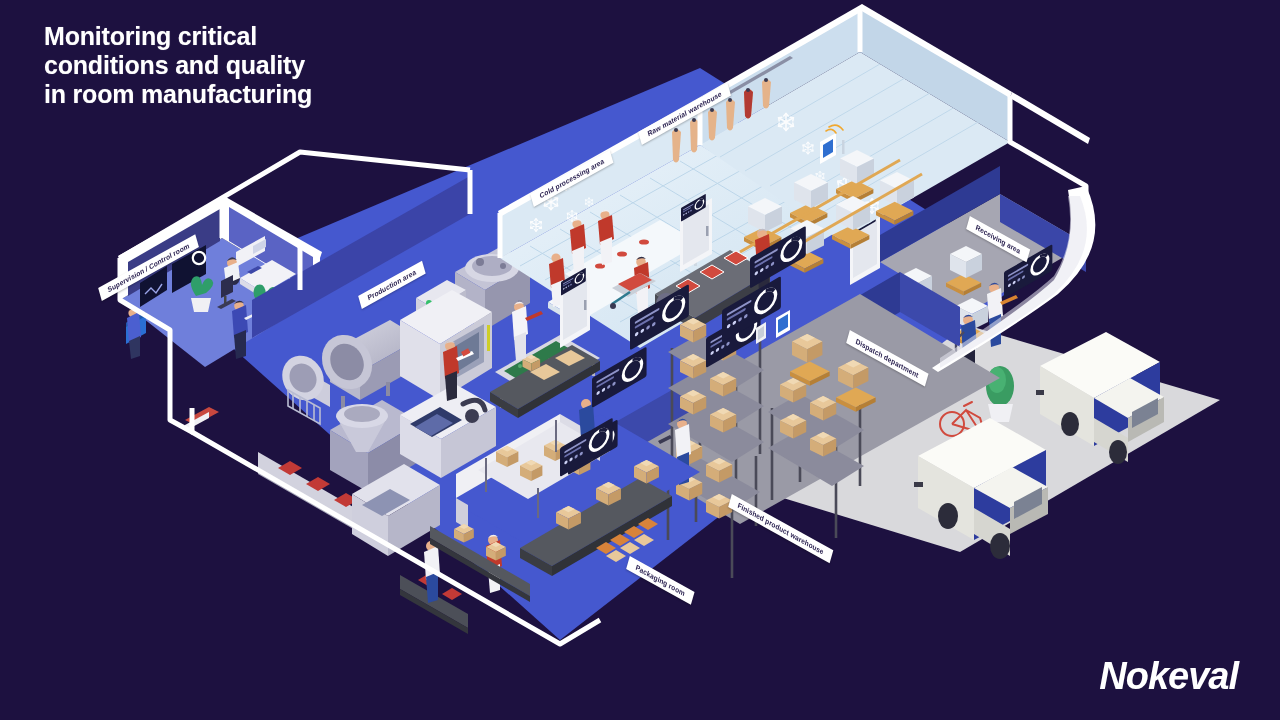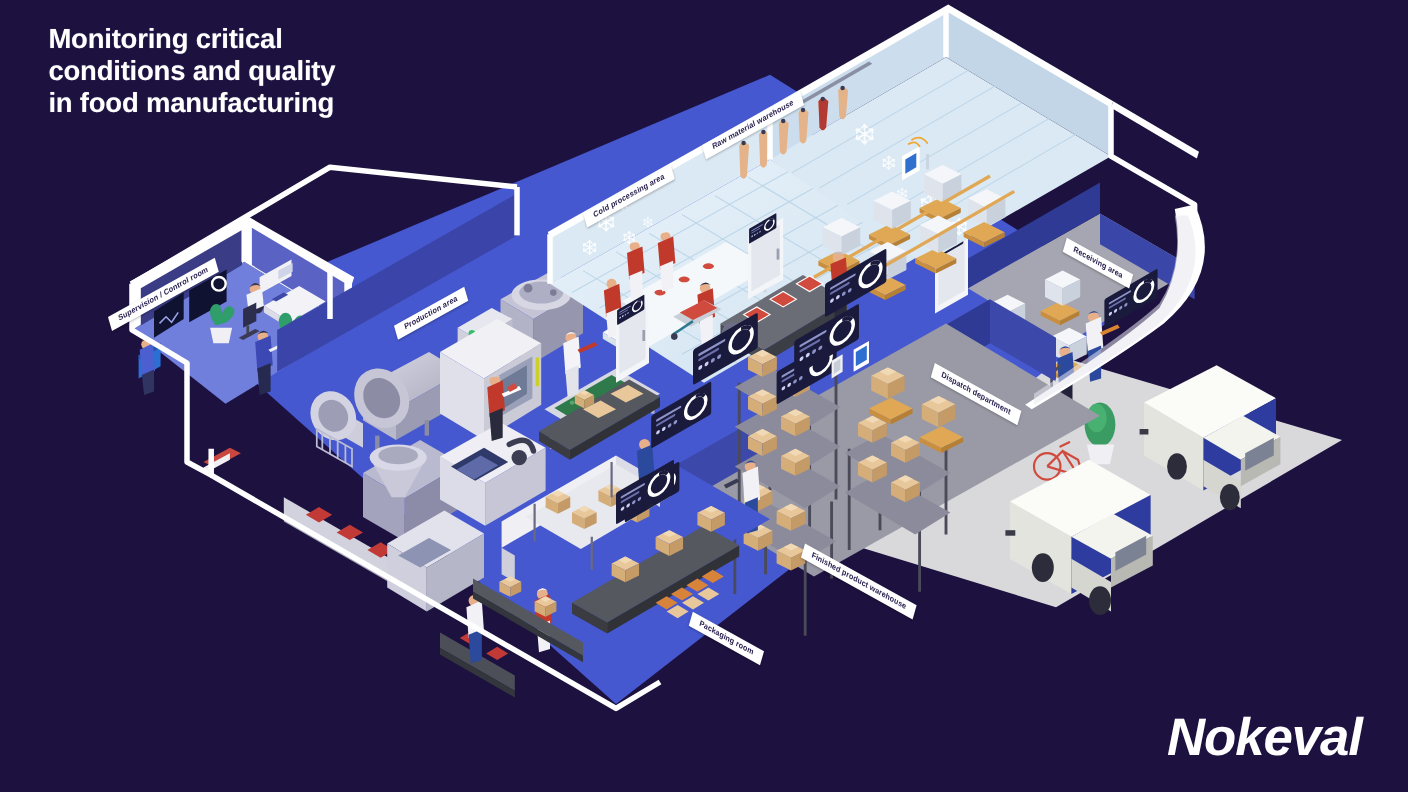--- a/index.html
+++ b/index.html
@@ -17,21 +17,21 @@
     color:#ffffff;
     font-size:25px; font-weight:bold; line-height:1.16;
     letter-spacing:-0.2px;
     white-space:pre-line;
     text-shadow:0 0 1px rgba(255,255,255,.35);
   }
   
   .logo{
     position:absolute; right:42px; bottom:22px;
     color:#ffffff;
-    font-size:48px; font-weight:bold; font-style:italic;
+    font-size:38px; font-weight:bold; font-style:italic;
     letter-spacing:-1px;
   }
   
   .label{
     position:absolute;
     background:#ffffff;
     color:#2a2150;
     font-size:7px;
     font-weight:600;
     letter-spacing:.1px;
@@ -771,21 +771,21 @@
   </g>
 
   <path d="M1086,186 q28,60 -28,108 q-40,30 -120,78 l-6,-4 q92,-60 122,-88 q24,-40 14,-90z" fill="#ffffff"></path>
   <path d="M1080,196 q22,54 -26,98 q-36,28 -114,74 l0,-10 q86,-56 114,-82 q22,-34 14,-80z" fill="#e6e6ee" opacity=".55"></path>
 
   <path d="M170,330 q-12,40 22,62 l0,8 q-42,-24 -28,-70z" fill="#ffffff" opacity="0"></path>
 </svg>
 
 <div class="title">Monitoring critical
 conditions and quality
-in food manufacturing</div>
+in room manufacturing</div>
 <div class="logo">Nokeval</div>
 
 <div class="label lbl-left" style="left:100px; top:288px;">Supervision / Control room</div>
 <div class="label lbl-left" style="left:360px; top:296px;">Production area</div>
 <div class="label lbl-left" style="left:532px; top:194px;">Cold processing area</div>
 <div class="label lbl-left" style="left:640px; top:132px;">Raw material warehouse</div>
 <div class="label lbl-right" style="left:968px; top:216px;">Receiving area</div>
 <div class="label lbl-right" style="left:848px; top:330px;">Dispatch department</div>
 <div class="label lbl-right" style="left:730px; top:494px;">Finished product warehouse</div>
 <div class="label lbl-right" style="left:628px; top:556px;">Packaging room</div>

